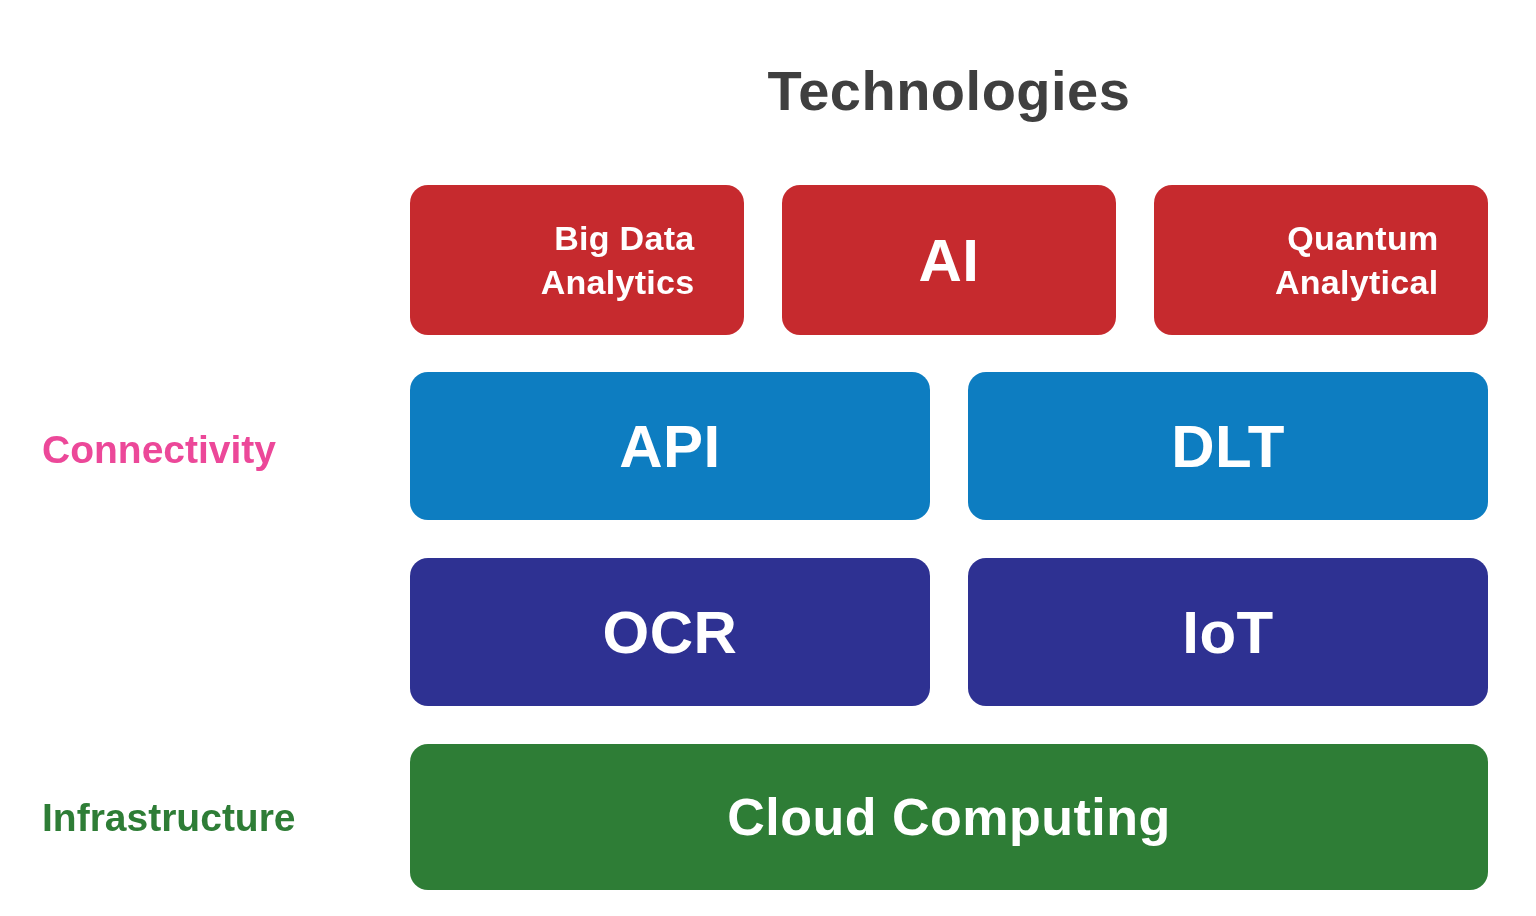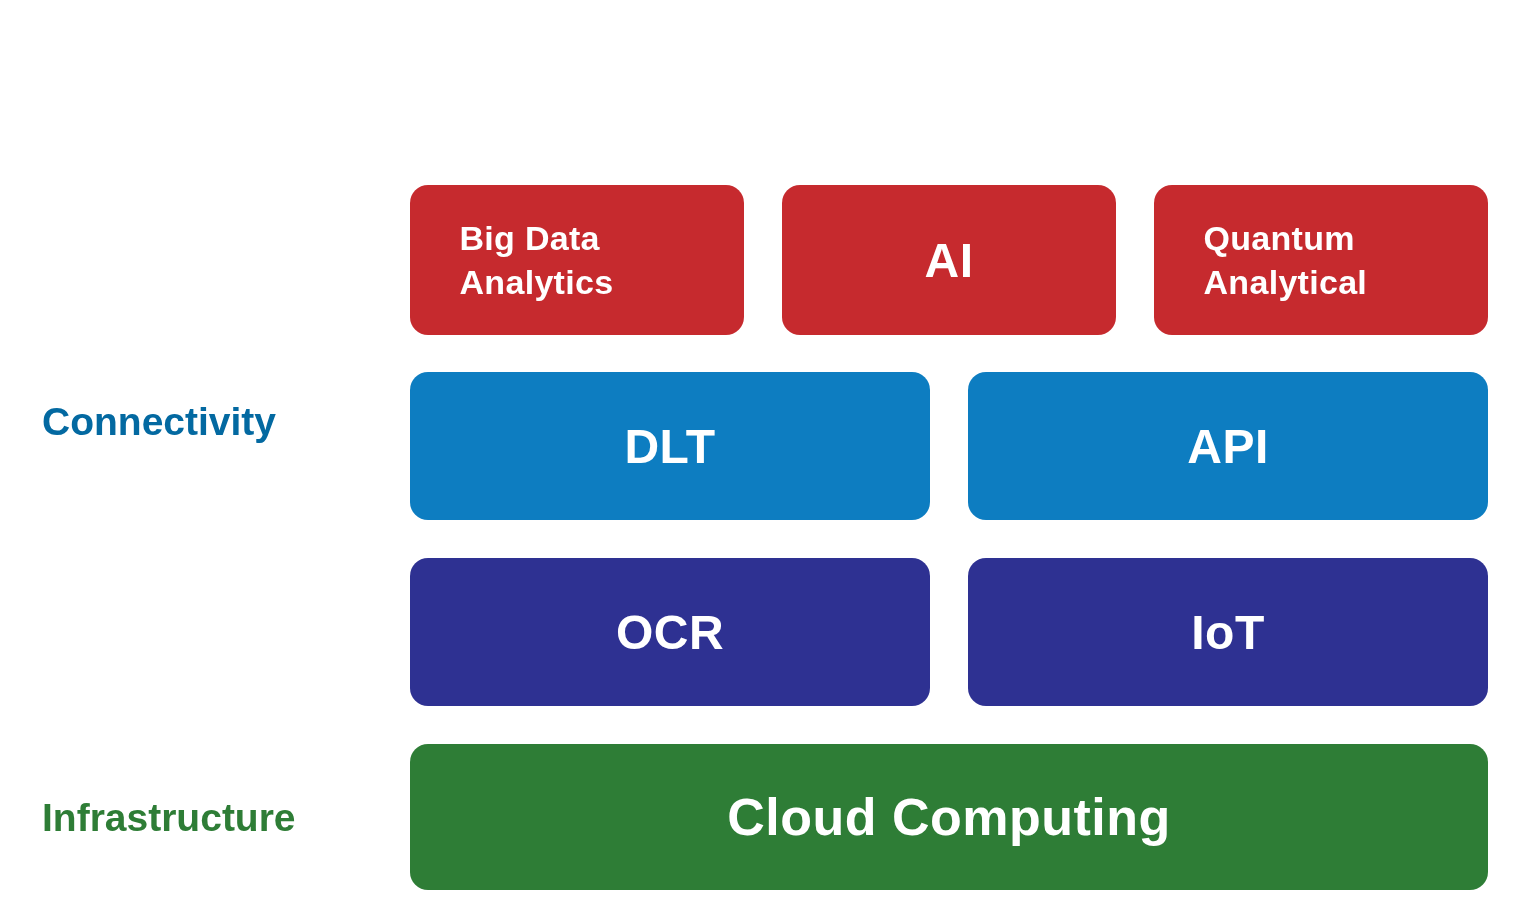--- a/index.html
+++ b/index.html
@@ -16,70 +16,71 @@
     letter-spacing:.5px;white-space:nowrap;
   }
   .hdr-layer{left:42px;}
   .hdr-tech{left:410px;width:1078px;text-align:center;}
   .row-label{
     position:absolute;left:42px;
     font-weight:700;font-size:39px;
     transform:translateY(-50%);white-space:nowrap;
   }
   .label-analytical{top:261px;color:#c62a2e;}
-  .label-connectivity{top:422px;color:#0369a1;}
+  .label-connectivity{top:450px;color:#ec4899;}
   .label-datainput{top:633px;color:#2e3192;}
   .label-infrastructure{top:818px;color:#2e7d36;}
   .boxes{
     position:absolute;left:410px;width:1078px;
     display:flex;gap:38px;
   }
   .boxes-r1{top:185px;height:150px;}
   .boxes-r2{top:372px;height:148px;}
   .boxes-r3{top:558px;height:148px;}
   .boxes-r4{top:744px;height:146px;}
   .box{
     flex:1;border-radius:18px;
     display:flex;align-items:center;justify-content:center;
-    color:#ffffff;font-weight:700;text-align:left;
+    color:#ffffff;font-weight:700;text-align:right;
   }
   .red{background:#c62a2e;}
   .blue{background:#0d7dc1;}
   .navy{background:#2e3192;}
   .green{background:#2e7d36;}
-  .box-text{font-size:48px;letter-spacing:.5px;}
+  .box-text{font-size:60px;letter-spacing:.5px;}
   .box-text.wrap{font-size:34px;line-height:1.3;max-width:235px;letter-spacing:.3px;}
   .box-text.xl{font-size:52px;}
 </style>
 </head>
 <body>
 
 <div class="canvas">
 
 
+  <div class="hdr hdr-tech">Technologies</div>
 
   <div class="boxes boxes-r1">
     <div class="box red">
       <span class="box-text wrap">Big Data Analytics</span>
     </div>
     <div class="box red">
       <span class="box-text">AI</span>
     </div>
     <div class="box red">
       <span class="box-text wrap">Quantum Analytical</span>
     </div>
   </div>
 
   <div class="row-label label-connectivity">Connectivity</div>
   <div class="boxes boxes-r2">
     <div class="box blue">
-      <span class="box-text">DLT</span>
+      <span class="box-text">API</span>
     </div>
     <div class="box blue">
-      <span class="box-text">API</span>
+      <span class="box-text">DLT</span>
     </div>
   </div>
 
   <div class="boxes boxes-r3">
     <div class="box navy">
       <span class="box-text">OCR</span>
     </div>
     <div class="box navy">
       <span class="box-text">IoT</span>
     </div>

